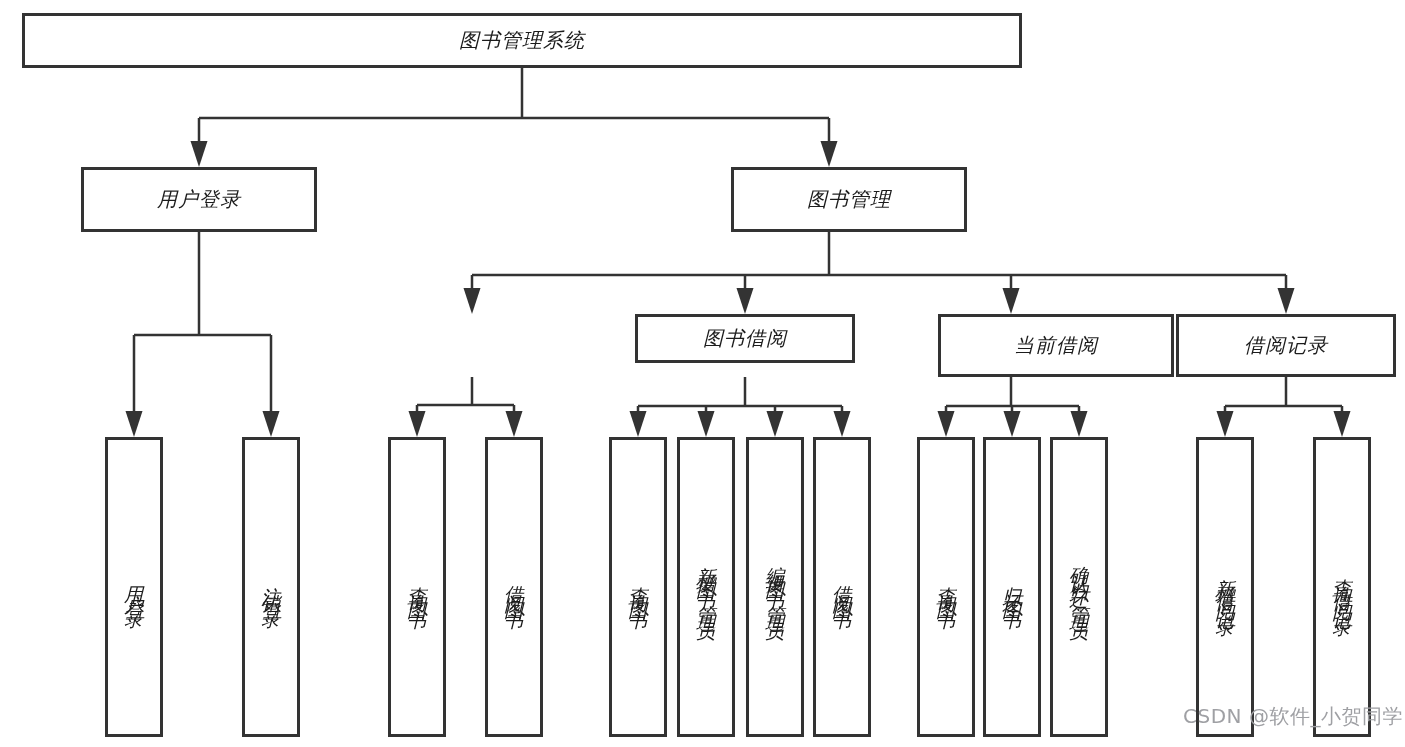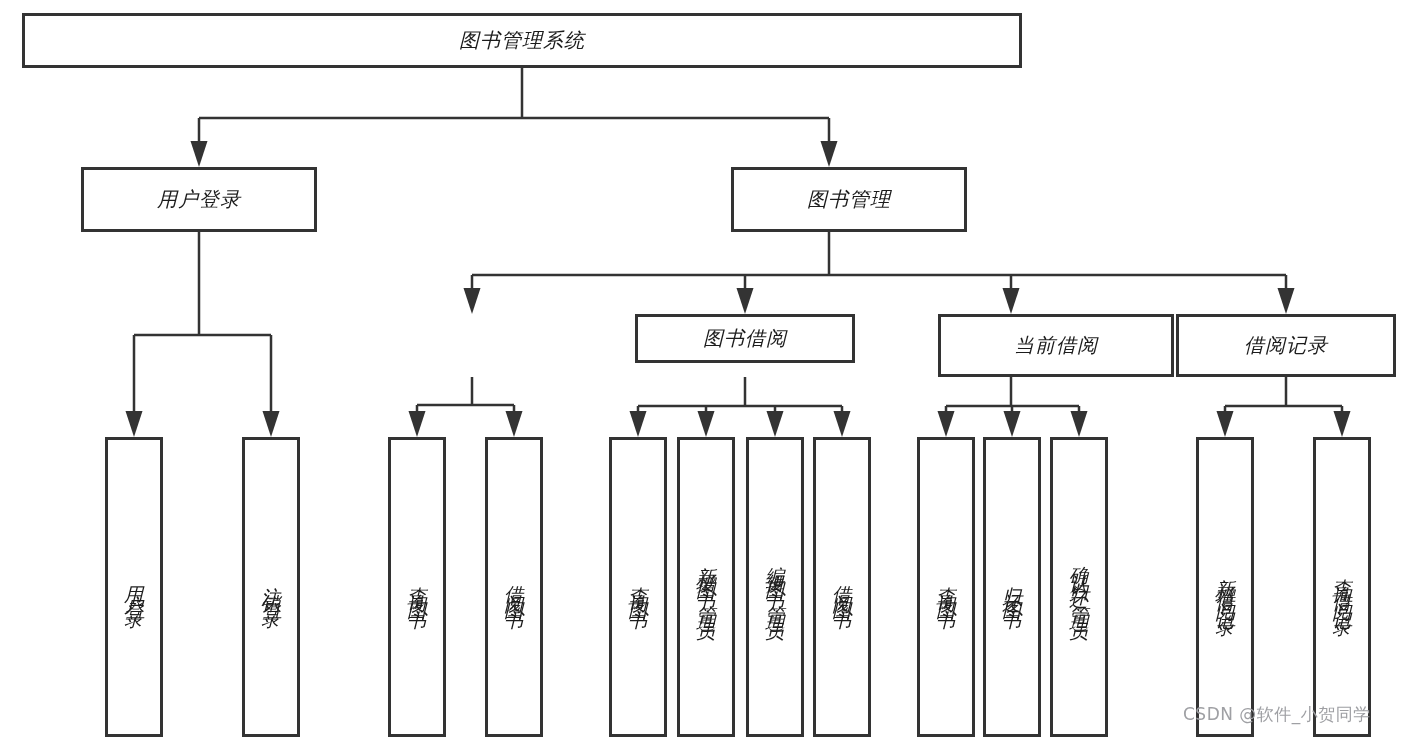--- a/index.html
+++ b/index.html
@@ -40,21 +40,21 @@
     text-orientation: mixed;
     font-size: 19px;
     letter-spacing: 8px;
     color: #1c1c1c;
     line-height: 1;
   }
   #watermark {
     position: absolute;
     left: 1183px;
     top: 703px;
-    font-size: 17px;
+    font-size: 20px;
     color: #9fa0a4;
     letter-spacing: 0.5px;
     white-space: nowrap;
   }
 </style>
 </head>
 <body>
 
 <div id="canvas">
 

